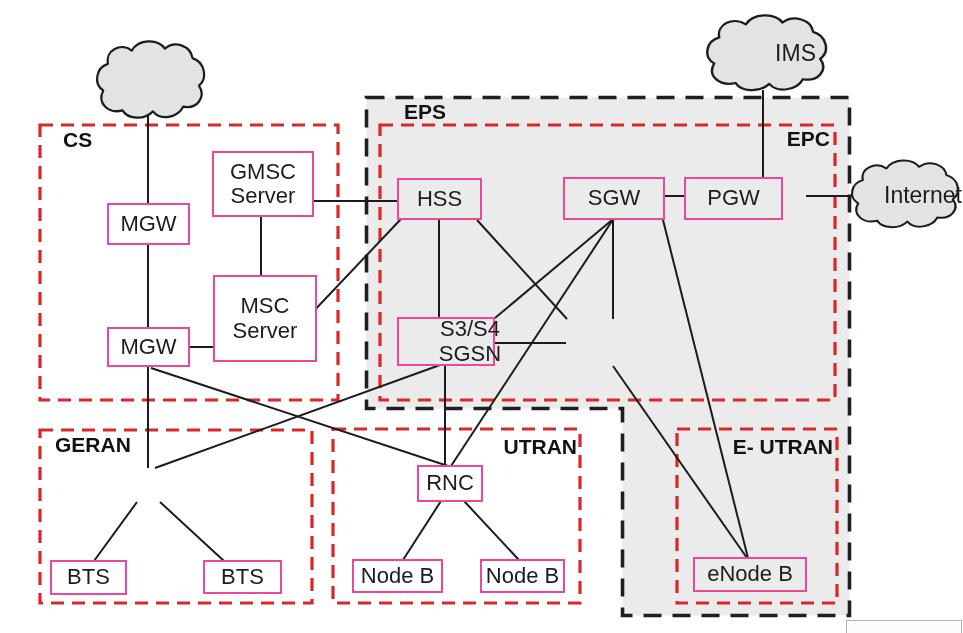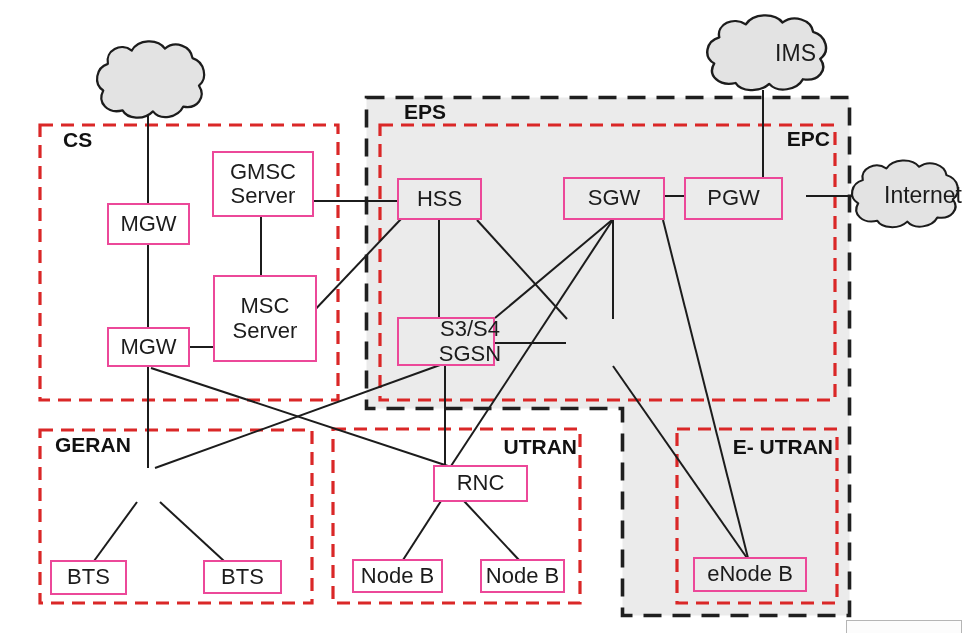--- a/index.html
+++ b/index.html
@@ -92,20 +92,20 @@
   <div class="node" style="left:213px;top:275px;width:104px;height:87px;"><span>MSC
 Server</span></div>
   <div class="node" style="left:107px;top:327px;width:83px;height:40px;"><span>MGW</span></div>
   <div class="node on-gray" style="left:563px;top:177px;width:102px;height:43px;"><span>SGW</span></div>
   <div class="node on-gray" style="left:397px;top:178px;width:85px;height:42px;"><span>HSS</span></div>
   <div class="node on-gray" style="left:684px;top:177px;width:99px;height:43px;"><span>PGW</span></div>
   <div class="node on-gray" style="left:397px;top:317px;width:98px;height:49px;padding-left:48px;"><span>S3/S4
 SGSN</span></div>
   <div class="node" style="left:50px;top:560px;width:77px;height:35px;"><span>BTS</span></div>
   <div class="node" style="left:203px;top:560px;width:79px;height:34px;"><span>BTS</span></div>
-  <div class="node" style="left:417px;top:465px;width:95px;height:37px;margin-left:16px;"><span>RNC</span></div>
+  <div class="node" style="left:417px;top:465px;width:66px;height:37px;"><span>RNC</span></div>
   <div class="node" style="left:352px;top:559px;width:91px;height:34px;"><span>Node B</span></div>
   <div class="node" style="left:480px;top:559px;width:85px;height:34px;"><span>Node B</span></div>
   <div class="node on-gray" style="left:693px;top:557px;width:114px;height:35px;"><span>eNode B</span></div>
 
   <div class="corner-panel"></div>
 
 </div>
 
 </body></html>

